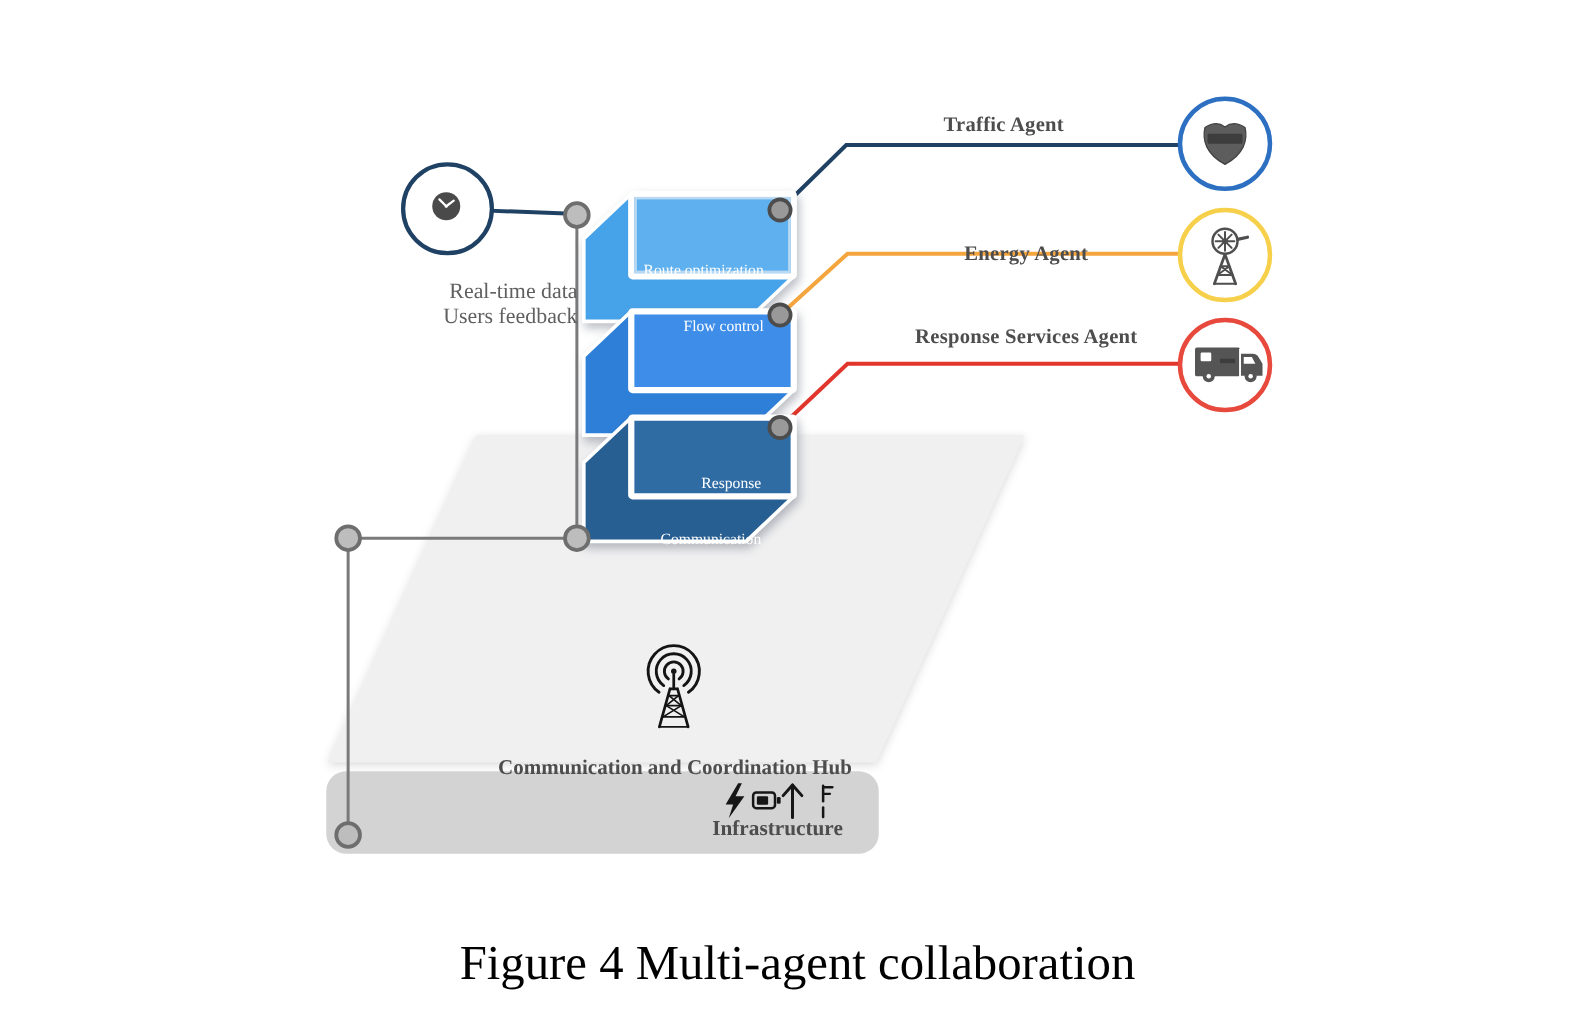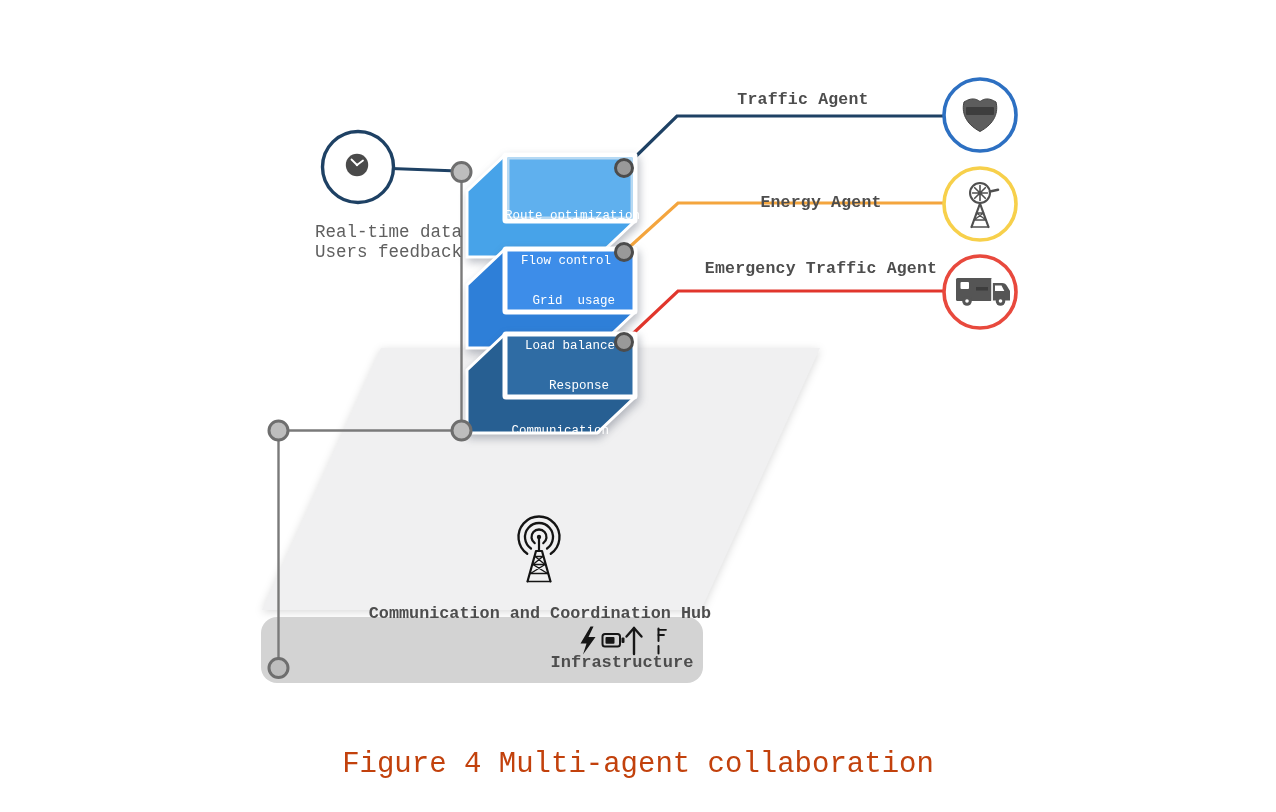--- a/index.html
+++ b/index.html
@@ -2,28 +2,28 @@
 <html><head>
 <meta charset="utf-8">
 <style>
   html,body{margin:0;padding:0;background:#ffffff;}
   .canvas{
     position:relative; width:1276px; height:812px; overflow:hidden;
     background:#ffffff;
     font-family:"Liberation Sans", sans-serif;
   }
   .canvas svg{position:absolute; left:0; top:0;}
-  .lbl{position:absolute; font-family:Liberation Mono, monospace;}
+  .lbl{position:absolute; font-family:Liberation Serif, serif;}
   .agent-name{width:300px; text-align:center; font-weight:bold; font-size:16.5px; color:#4d4d4d; letter-spacing:.2px;}
   .source-label{width:202px; text-align:right; font-size:17.5px; color:#5f5f5f; line-height:20px;}
   .layer-label{width:130px; box-sizing:border-box; text-align:right; color:#ffffff;
                font-size:12.5px; line-height:15px; white-space:pre;}
   .hub-label{width:400px; text-align:center; font-weight:bold; font-size:16.8px; color:#4d4d4d;}
   .infra-label{width:300px; text-align:center; font-weight:bold; font-size:17px; color:#4d4d4d;}
-  .caption{width:1276px; text-align:center; font-size:29px; color:#c2410c;}
+  .caption{width:1276px; text-align:center; font-size:39px; color:#000000;}
   .box-shadow{filter:drop-shadow(2px 4px 4px rgba(60,70,90,0.35));}
   .platform-shadow{filter:drop-shadow(0px 2px 4px rgba(0,0,0,0.15));}
 </style>
 </head>
 <body>
 
 <div class="canvas">
 
 <svg width="1276" height="812" viewBox="0 0 1276 812">
 
@@ -151,33 +151,29 @@
 <div class="lbl source-label" style="left:260px; top:222px;">
   <span style="display:block">Real-time data</span>
   <span style="display:block">Users feedback</span>
 </div>
 
 <div class="lbl layer-label" style="left:505px; top:179px; padding-right:24px;">
   <span style="display:block">Route optimization</span>
   <span style="display:block">Flow control</span>
 </div>
 
-<div class="lbl layer-label" style="left:505px; top:264px; padding-right:20px;">
-  <span style="display:block">Grid  usage</span>
-  <span style="display:block">Load balance</span>
-</div>
 
 <div class="lbl layer-label" style="left:505px; top:349px; padding-right:26px;">
   <span style="display:block">Response</span>
   <span style="display:block">Communication</span>
 </div>
 
 <div class="lbl agent-name" style="left:653px; top:90px;">Traffic Agent</div>
 <div class="lbl agent-name" style="left:671px; top:174px;margin-top:19px;">Energy Agent</div>
-<div class="lbl agent-name" style="left:671px; top:259px;">Emergency Traffic Agent</div>
+<div class="lbl agent-name" style="left:671px; top:259px;">Response Services Agent</div>
 
 <div class="lbl hub-label" style="left:340px; top:604px;">Communication and Coordination Hub</div>
 
 <div class="lbl infra-label" style="left:472px; top:653px;">Infrastructure</div>
 
 <div class="lbl caption" style="left:0px; top:748px;">Figure 4 Multi-agent collaboration</div>
 
 </div>
 
 </body></html>

